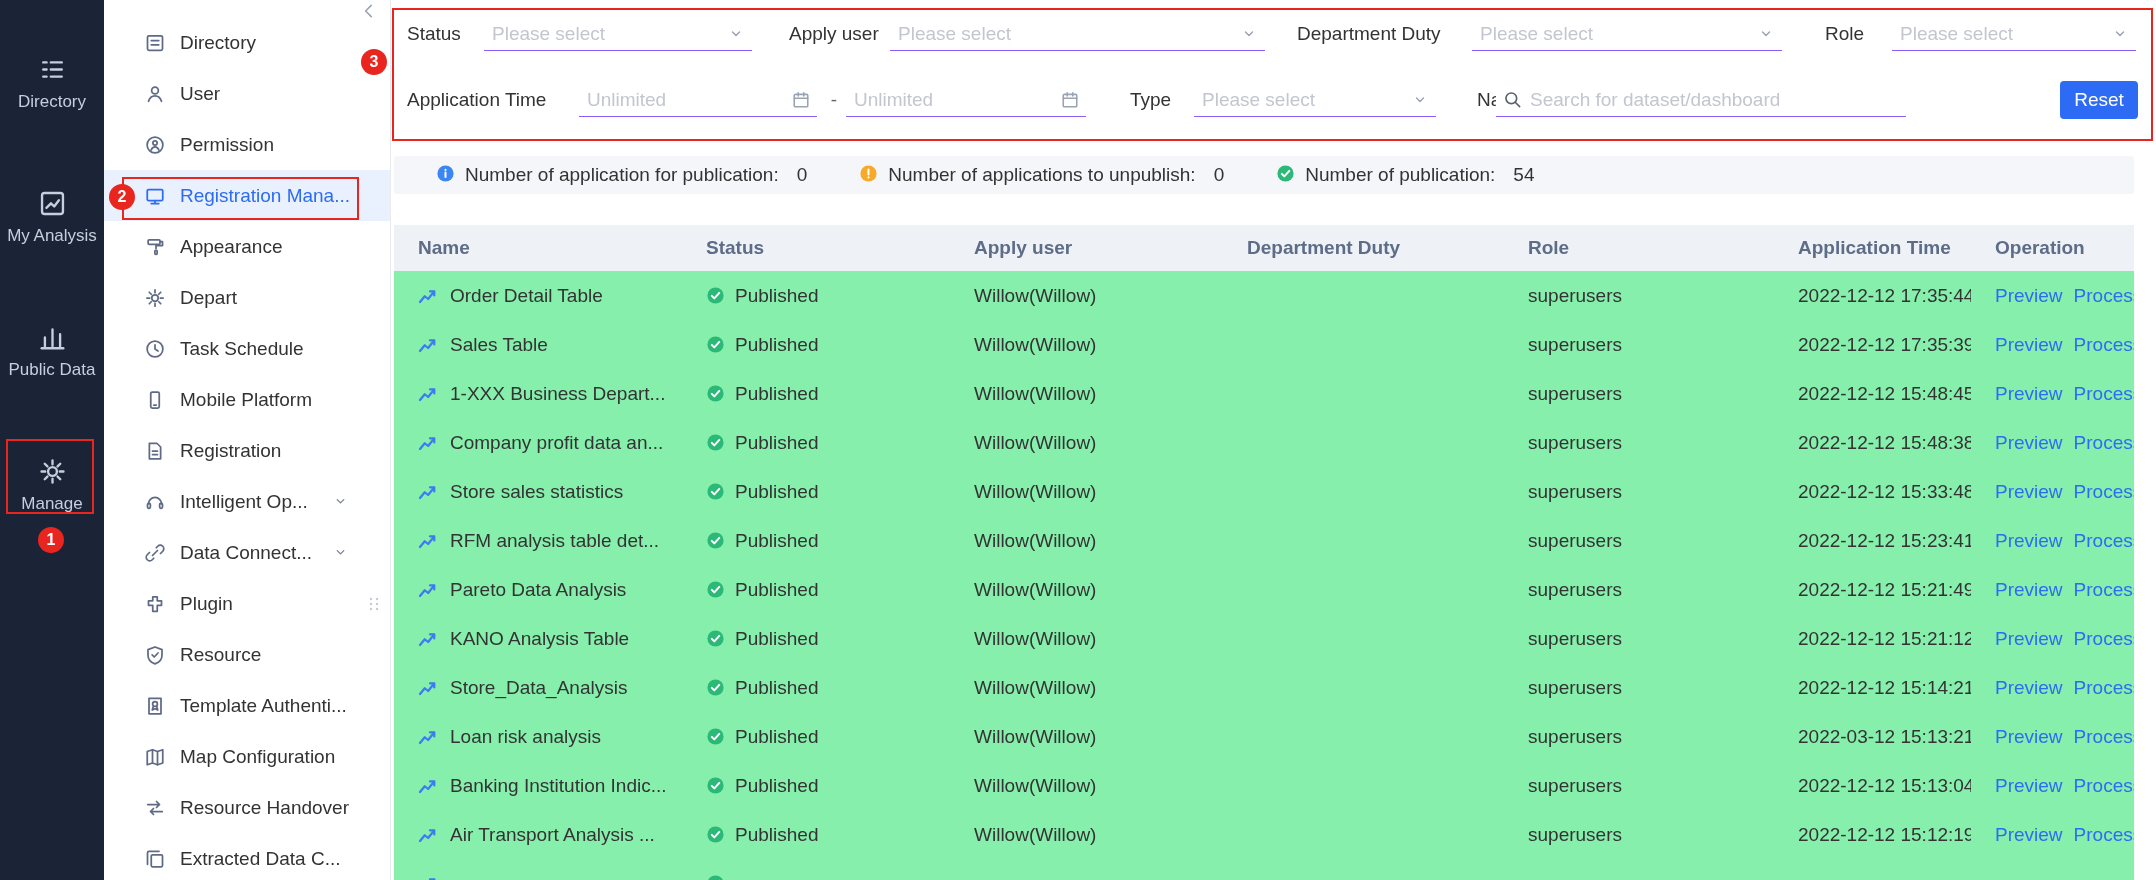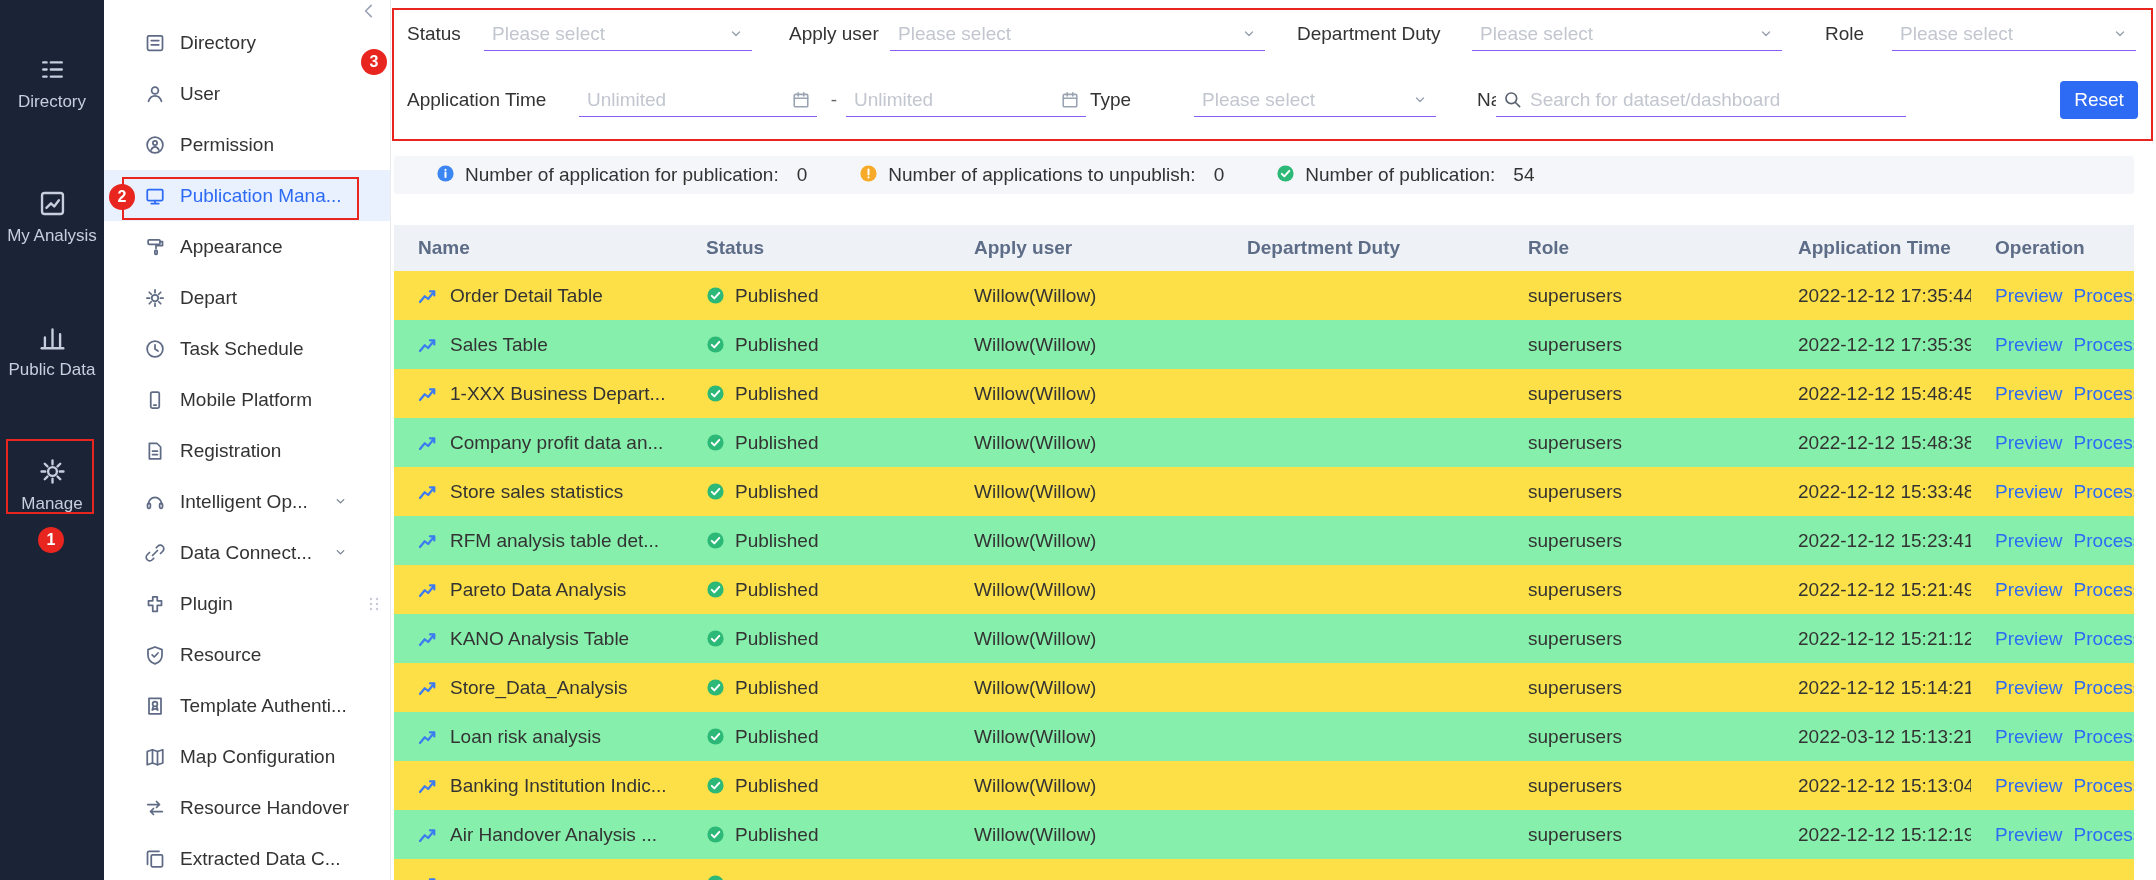--- a/index.html
+++ b/index.html
@@ -59,21 +59,21 @@
   .stat{display:flex;gap:10px;white-space:nowrap}
   .stat-icon{width:19px;height:19px;display:flex}
   .stat-icon svg{width:19px;height:19px}
   .stat-value{margin-left:8px}
 
   
   .table{position:absolute;left:394px;top:225px;width:1740px}
   .grid7{display:grid;grid-template-columns:288px 268px 273px 281px 270px 197px 163px}
   .thead{height:46px;background:#eef1f5;align-items:center;color:#5d6c87;font-weight:700;font-size:19px}
   .th,.td{padding-left:24px;white-space:nowrap;overflow:hidden}
-  .trow{height:49px;align-items:center;font-size:19px;color:#333;background:#fde047}
+  .trow{height:49px;align-items:center;font-size:19px;color:#333;background:#86efac}
   .trow.alt{background:#86efac}
   .name-cell{display:flex;align-items:center;gap:12px;cursor:pointer}
   .trend{color:#3c7bf0;display:flex;flex:0 0 20px}
   .trend svg{width:20px;height:20px}
   .status-cell{display:flex;align-items:center;gap:10px}
   .okdot{color:#2cb876;display:flex;flex:0 0 19px}
   .okdot svg{width:19px;height:19px}
   .op-cell{display:flex;gap:11px}
   .oplink{color:#2e6bf5;cursor:pointer;text-decoration:none}
 
@@ -159,21 +159,21 @@
           </span>
           <span class="side-label">Permission</span>
         </div>
         <div class="side-item active">
           <span class="side-icon">
             <svg viewBox="0 0 16 16" fill="none" stroke="currentColor" stroke-width="1.4" stroke-linecap="round" stroke-linejoin="round">
               <rect x="1.8" y="2.8" width="12.4" height="8.8" rx="1"></rect>
               <path d="M8 11.6v2.2M5 14h6"></path>
             </svg>
           </span>
-          <span class="side-label">Publication Mana...</span>
+          <span class="side-label">Registration Mana...</span>
         </div>
         <div class="side-item">
           <span class="side-icon">
             <svg viewBox="0 0 16 16" fill="none" stroke="currentColor" stroke-width="1.4" stroke-linecap="round" stroke-linejoin="round">
               <rect x="2.5" y="2.2" width="9.5" height="3.6" rx="0.8"></rect>
               <path d="M12 3.6h2v3.2H8.8v2.4"></path>
               <rect x="7.9" y="10.6" width="1.8" height="3.2" rx="0.6"></rect>
             </svg>
           </span>
           <span class="side-label">Appearance</span>
@@ -372,21 +372,21 @@
     <div class="fctl fdate r2" style="left:452px;width:240px">
       <input placeholder="Unlimited" style="">
       <span class="cal">
           <svg viewBox="0 0 16 16" fill="none" stroke="currentColor" stroke-width="1.4" stroke-linecap="round" stroke-linejoin="round">
             <rect x="2" y="3" width="12" height="11" rx="1"></rect>
             <path d="M2 6.5h12M5.5 1.5v3M10.5 1.5v3"></path>
           </svg>
         </span>
     </div>
 
-    <span class="flabel r2" style="left:696px">Type</span>
+    <span class="flabel r2" style="left:736px">Type</span>
     <div class="fctl fselect r2" style="left:800px;width:242px">
       <span class="ph">Please select</span>
       <span class="chev">
           <svg viewBox="0 0 16 16" fill="none" stroke="currentColor" stroke-width="1.4" stroke-linecap="round" stroke-linejoin="round">
             <path d="M4.5 6l3.5 3.5L11.5 6"></path>
           </svg>
         </span>
     </div>
 
     <span class="flabel r2" style="left:1083px">Name</span>
@@ -756,21 +756,21 @@
           </div>
         </div>
         <div class="trow grid7 alt">
           <div class="td name-cell">
             <span class="trend">
               <svg viewBox="0 0 16 16" fill="none" stroke="currentColor" stroke-width="1.4" stroke-linecap="round" stroke-linejoin="round">
                 <path d="M1.6 12.8l3.8-4.6 2.7 2.2 4.7-5.9" stroke-width="1.8"></path>
                 <path d="M9.6 4.2h3.4v3.3" stroke-width="1.8"></path>
               </svg>
             </span>
-            <span>Air Handover Analysis ...</span>
+            <span>Air Transport Analysis ...</span>
           </div>
           <div class="td status-cell">
             <span class="okdot">
               <svg viewBox="0 0 16 16" fill="none" stroke="currentColor" stroke-width="1.4" stroke-linecap="round" stroke-linejoin="round">
                 <circle cx="8" cy="8" r="6.8" fill="currentColor" stroke="none"></circle>
                 <path d="M4.9 8.3l2.1 2.1 4.2-4.6" stroke="#fff" stroke-width="1.7"></path>
               </svg>
             </span>
             <span>Published</span>
           </div>

